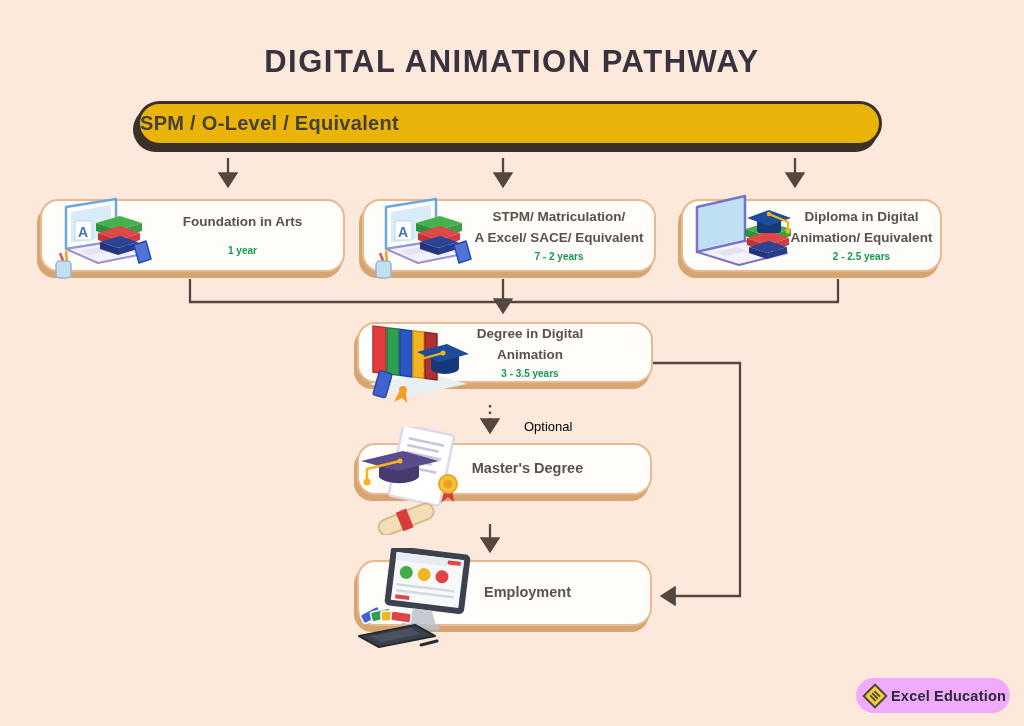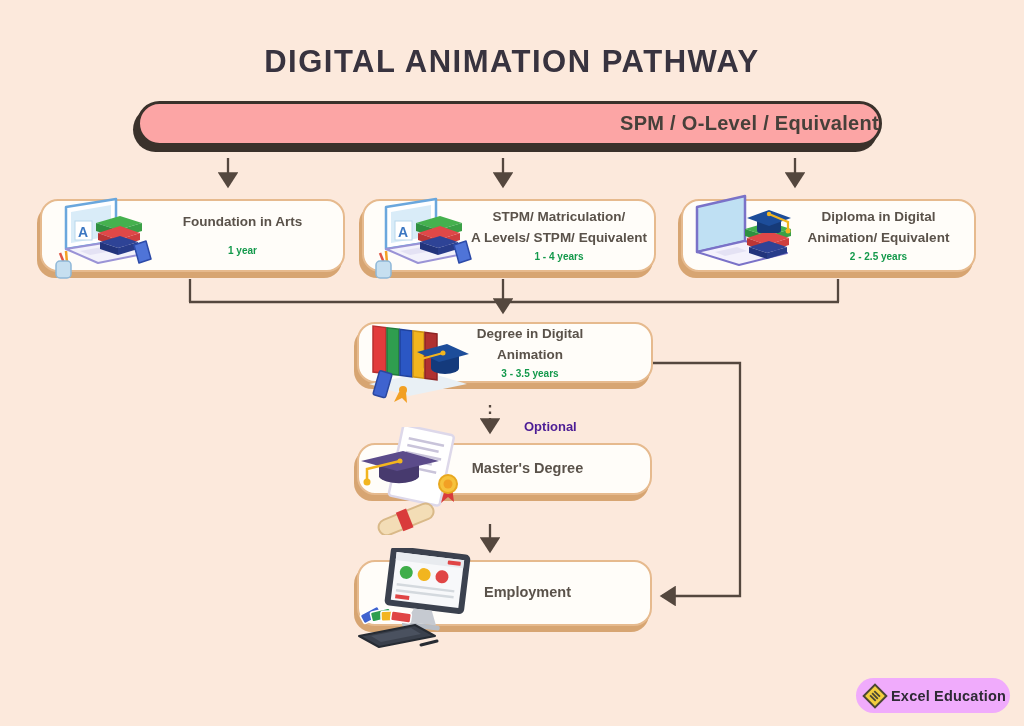--- a/index.html
+++ b/index.html
@@ -2,33 +2,33 @@
 <html><head>
 <meta charset="utf-8">
 <style>
   html,body{margin:0;padding:0;background:#fce9dc;}
   .canvas{position:relative;width:1024px;height:726px;background:#fce9dc;
           font-family:"Liberation Sans",sans-serif;overflow:hidden;}
   .page-title{position:absolute;left:0;top:44px;width:100%;text-align:center;
           font-size:31px;font-weight:bold;letter-spacing:1.5px;color:#38333f;}
   .connectors{position:absolute;left:0;top:0;z-index:1;}
   .root-box{position:absolute;left:137px;top:101px;width:745px;height:45px;
-          background:#fca5a5;border:3px solid #3a312b;border-radius:26px;
-          box-shadow:-4px 6px 0 #3a312b;display:flex;align-items:center;justify-content:flex-end;
+          background:#eab308;border:3px solid #3a312b;border-radius:26px;
+          box-shadow:-4px 6px 0 #3a312b;display:flex;align-items:center;justify-content:flex-start;
           font-size:20px;font-weight:bold;color:#46403a;letter-spacing:.3px;z-index:2;box-sizing:border-box;}
   .node{position:absolute;background:#fffdf9;border:2px solid #e6ba8e;border-radius:18px;
           box-shadow:-3px 6px 0 #d7a572;z-index:2;box-sizing:border-box;}
   .node .icon{position:absolute;}
   .txt{height:100%;display:flex;flex-direction:column;align-items:center;justify-content:center;
           gap:3px;font-weight:bold;color:#5a524a;font-size:13.5px;line-height:1.35;text-align:center;}
   .gap-lg{gap:13px;text-align:right;}
   .duration{color:#13994b;font-size:10px;}
   .single{font-size:14.5px;}
-  .optional-label{position:absolute;left:524px;top:419px;font-size:13px;font-weight:bold;
-          color:#4c1d95;z-index:2;}
+  .optional-label{position:absolute;left:524px;top:419px;font-size:13px;font-weight:normal;
+          color:#000000;z-index:2;}
   .logo{position:absolute;left:856px;top:678px;width:154px;height:35px;background:#f0abfc;
           border-radius:18px;display:flex;align-items:center;gap:3px;padding-left:6px;
           box-sizing:border-box;z-index:2;}
   .logo-text{font-size:14.5px;font-weight:bold;color:#2e2a35;letter-spacing:.2px;}
 </style>
 </head>
 <body>
 
 <div class="canvas">
 
@@ -103,26 +103,26 @@
       <polygon points="50,47 70,41 88,47 68,53" fill="#2e4396"></polygon>
       <polygon points="50,47 68,53 68,60 50,54" fill="#22347c"></polygon>
       <polygon points="68,53 88,47 88,54 68,60" fill="#283c8a"></polygon>
       <polygon points="84,50 96,46 101,64 89,68" fill="#4f74d8" stroke="#2c4aa8" stroke-width="1.5" stroke-linejoin="round"></polygon>
       <line x1="10" y1="58" x2="14" y2="68" stroke="#e05545" stroke-width="2.5"></line>
       <line x1="16" y1="56" x2="17" y2="68" stroke="#f2a024" stroke-width="2.5"></line>
       <rect x="6" y="66" width="15" height="17" rx="4" fill="#c6dff0" stroke="#8fb8d8" stroke-width="1.5"></rect>
     </svg>
     <div class="txt" style="margin-left:100px;">
       <div>STPM/ Matriculation/</div>
-      <div>A Levels/ STPM/ Equivalent</div>
-      <div class="duration">1 - 4 years</div>
-    </div>
-  </div>
-
-  <div class="node" style="left:681px;top:199px;width:295px;height:73px;">
+      <div>A Excel/ SACE/ Equivalent</div>
+      <div class="duration">7 - 2 years</div>
+    </div>
+  </div>
+
+  <div class="node" style="left:681px;top:199px;width:261px;height:73px;">
     <svg class="icon" style="left:6px;top:-10px;" width="112" height="92" viewBox="0 0 112 92">
       <polygon points="8,16 56,5 56,50 8,61" fill="#bfe0f3" stroke="#7a72c8" stroke-width="2.5" stroke-linejoin="round"></polygon>
       <polygon points="8,61 56,50 98,62 50,74" fill="#f4f2fc" stroke="#7a72c8" stroke-width="2" stroke-linejoin="round"></polygon>
       <polygon points="26,61 48,56 58,60 36,65" fill="#e4e2f4"></polygon>
       <polygon points="56,38 80,31 102,38 78,45" fill="#45b14e"></polygon>
       <polygon points="56,38 78,45 78,52 56,45" fill="#2f9040"></polygon>
       <polygon points="78,45 102,38 102,45 78,52" fill="#3aa046"></polygon>
       <polygon points="58,47 80,40 100,47 78,54" fill="#e04848"></polygon>
       <polygon points="58,47 78,54 78,61 58,54" fill="#bc3636"></polygon>
       <polygon points="78,54 100,47 100,54 78,61" fill="#cf3f3f"></polygon>

